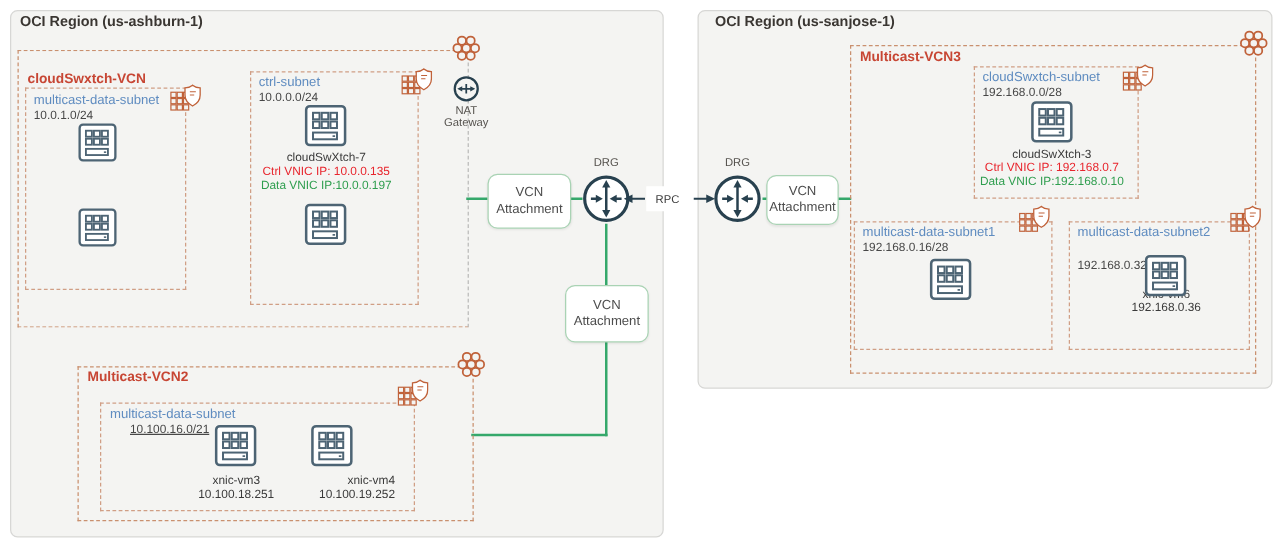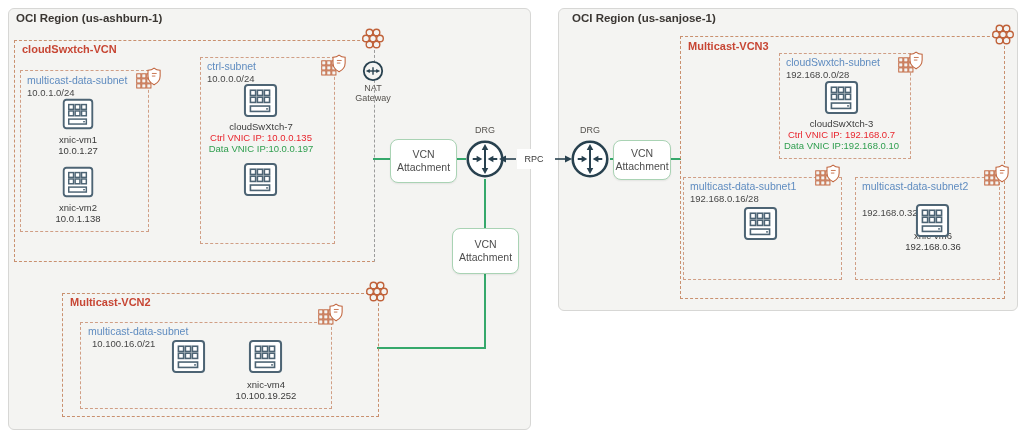--- a/index.html
+++ b/index.html
@@ -84,47 +84,39 @@
     </g>
   </defs>
 </svg>
 
 <div class="canvas">
 
   <div class="abs region" style="left:8px;top:8px;width:521px;height:420px;"></div>
   <div class="abs region-title" style="left:16px;top:12px;">OCI Region (us-ashburn-1)</div>
 
   <div class="abs vcn vcn-nat-right" style="left:14px;top:40px;width:359px;height:220px;"></div>
-  <div class="abs vcn-label" style="left:22px;top:43px;">cloudSwxtch-VCN</div>
+  <div class="abs vcn-label" style="left:22px;top:57px;">cloudSwxtch-VCN</div>
   <svg class="abs icon" style="left:359px;top:26px;" width="28" height="28" viewBox="0 0 28 28">
       <use href="#honeycomb-icon"></use>
     </svg>
 
   <div class="abs subnet" style="left:20px;top:70px;width:127px;height:160px;"></div>
   <div class="abs subnet-label" style="left:27px;top:74px;">multicast-data-subnet</div>
   <div class="abs subnet-cidr" style="left:27px;top:87px;">10.0.1.0/24</div>
   <svg class="abs icon" style="left:135px;top:66px;" width="26" height="26" viewBox="0 0 30 30">
       <use href="#badge-icon"></use>
     </svg>
 
   <svg class="abs icon" style="left:61px;top:97px;" width="34" height="34" viewBox="0 0 44 44">
       <use href="#vm-icon"></use>
     </svg>
-  <div class="abs vm-labels" style="left:28px;top:134px;width:100px;">
-    <div>xnic-vm1</div>
-    <div>10.0.1.27</div>
-  </div>
 
   <svg class="abs icon" style="left:61px;top:165px;" width="34" height="34" viewBox="0 0 44 44">
       <use href="#vm-icon"></use>
     </svg>
-  <div class="abs vm-labels" style="left:28px;top:202px;width:100px;">
-    <div>xnic-vm2</div>
-    <div>10.0.1.138</div>
-  </div>
 
   <div class="abs subnet" style="left:200px;top:57px;width:133px;height:185px;"></div>
   <div class="abs subnet-label" style="left:207px;top:60px;">ctrl-subnet</div>
   <div class="abs subnet-cidr" style="left:207px;top:73px;">10.0.0.0/24</div>
   <svg class="abs icon" style="left:320px;top:53px;" width="26" height="26" viewBox="0 0 30 30">
       <use href="#badge-icon"></use>
     </svg>
 
   <svg class="abs icon" style="left:242px;top:82px;" width="37" height="37" viewBox="0 0 44 44">
       <use href="#vm-icon"></use>
@@ -165,32 +157,36 @@
   </div>
 
   <div class="abs vcn" style="left:62px;top:293px;width:315px;height:122px;"></div>
   <div class="abs vcn-label" style="left:70px;top:296px;">Multicast-VCN2</div>
   <svg class="abs icon" style="left:363px;top:279px;" width="28" height="28" viewBox="0 0 28 28">
       <use href="#honeycomb-icon"></use>
     </svg>
 
   <div class="abs subnet" style="left:80px;top:322px;width:250px;height:85px;"></div>
   <div class="abs subnet-label" style="left:88px;top:325px;">multicast-data-subnet</div>
-  <div class="abs subnet-cidr" style="left:92px;top:338px;">10.100.16.0/21</div>
+  <div class="abs subnet-cidr" style="left:104px;top:338px;text-decoration:underline;">10.100.16.0/21</div>
   <svg class="abs icon" style="left:317px;top:302px;" width="26" height="26" viewBox="0 0 30 30">
       <use href="#badge-icon"></use>
     </svg>
 
   <svg class="abs icon" style="left:170px;top:338px;" width="37" height="37" viewBox="0 0 44 44">
       <use href="#vm-icon"></use>
     </svg>
+  <div class="abs vm-labels" style="left:139px;top:379px;width:100px;">
+    <div>xnic-vm3</div>
+    <div>10.100.18.251</div>
+  </div>
   <svg class="abs icon" style="left:247px;top:338px;" width="37" height="37" viewBox="0 0 44 44">
       <use href="#vm-icon"></use>
     </svg>
-  <div class="abs vm-labels" style="left:216px;top:379px;width:100px;">
+  <div class="abs vm-labels" style="left:216px;top:379px;width:100px;text-align:right;">
     <div>xnic-vm4</div>
     <div>10.100.19.252</div>
   </div>
 
   <svg class="abs icon" style="left:499px;top:153px;" width="18" height="12" viewBox="0 0 18 12">
     <line x1="17" y1="6" x2="6" y2="6" stroke="#28414f" stroke-width="1.6"></line>
     <polygon points="0,6 7,2.6 7,9.4" fill="#28414f"></polygon>
   </svg>
   <div class="abs rpc" style="left:517px;top:149px;width:34px;height:20px;">
     <span>RPC</span>

